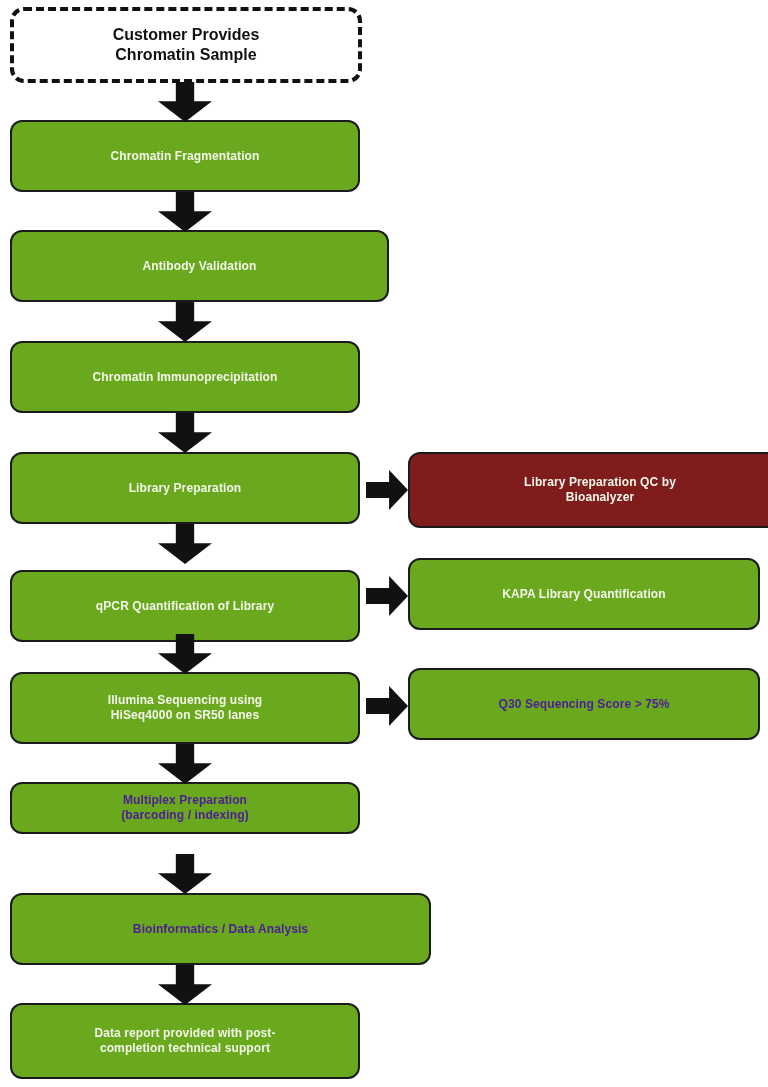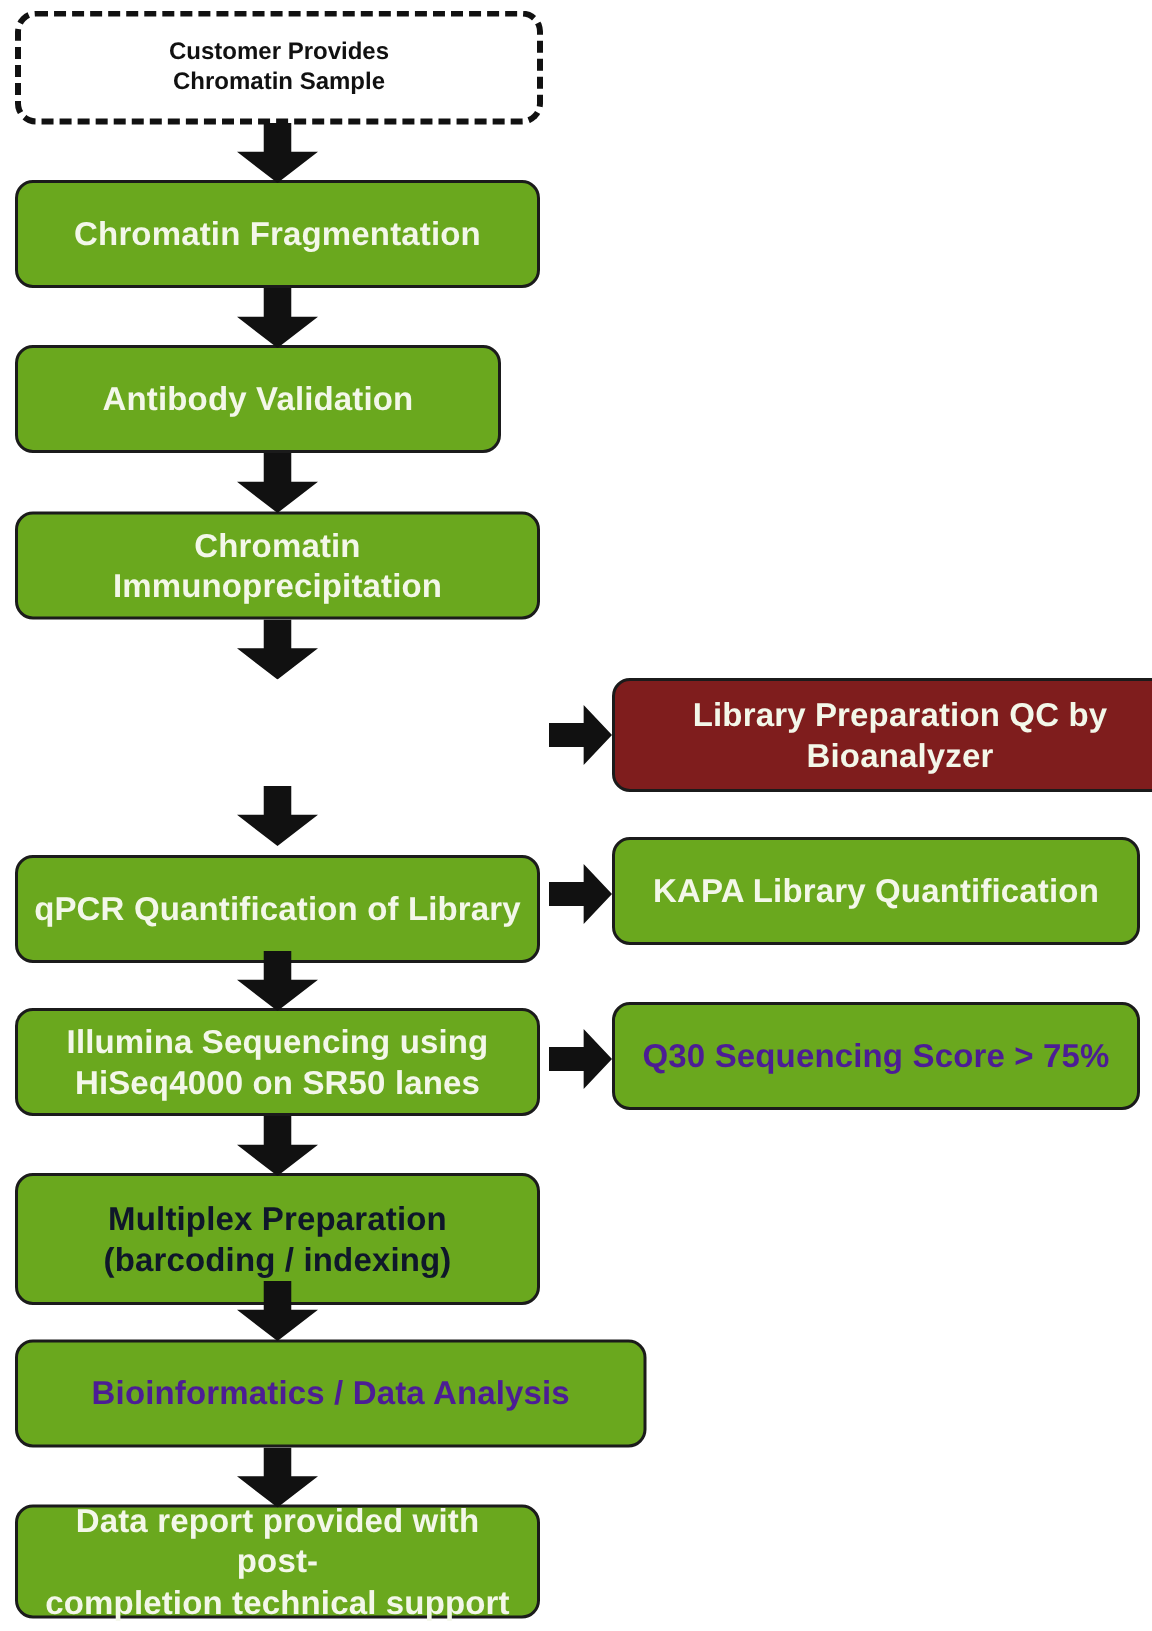--- a/index.html
+++ b/index.html
@@ -30,21 +30,21 @@
     border-radius: 12px;
     line-height: 1.25;
     white-space: pre-line;
   }
 
   .node.process {
     background: #6aa81e;
     border: 2px solid #1b1b1b;
     color: #f3f7e9;
     font-weight: bold;
-    font-size: 22px;
+    font-size: 12px;
     letter-spacing: 0.1px;
     padding: 4px 10px;
   }
 
   .node.input {
     background: #ffffff;
     border: 4px dashed #111111;
     color: #111111;
     font-weight: bold;
     font-size: 16px;
@@ -60,26 +60,27 @@
     display: block;
   }
 </style>
 </head>
 <body>
 
 <div id="canvas" style="width: 768px; height: 1087px; background: rgb(255, 255, 255);">
     <div class="node input" style="left: 10px; top: 7px; width: 352px; height: 76px; border-color: rgb(17, 17, 17); color: rgb(17, 17, 17);">Customer Provides
 Chromatin Sample</div>
     <div class="node process" style="left: 10px; top: 120px; width: 350px; height: 72px; background: rgb(106, 168, 30); border-color: rgb(27, 27, 27); color: rgb(243, 247, 233);">Chromatin Fragmentation</div>
-    <div class="node process" style="left: 10px; top: 230px; width: 324px; height: 72px; background: rgb(106, 168, 30); border-color: rgb(27, 27, 27); color: rgb(243, 247, 233);">Antibody Validation</div>
+    <div class="node process" style="left: 10px; top: 230px; width: 379px; height: 72px; background: rgb(106, 168, 30); border-color: rgb(27, 27, 27); color: rgb(243, 247, 233);">Antibody Validation</div>
     <div class="node process" style="left: 10px; top: 341px; width: 350px; height: 72px; background: rgb(106, 168, 30); border-color: rgb(27, 27, 27); color: rgb(243, 247, 233);">Chromatin Immunoprecipitation</div>
+    <div class="node process" style="left: 10px; top: 452px; width: 350px; height: 72px; background: rgb(106, 168, 30); border-color: rgb(27, 27, 27); color: rgb(243, 247, 233);">Library Preparation</div>
     <div class="node process" style="left: 10px; top: 570px; width: 350px; height: 72px; background: rgb(106, 168, 30); border-color: rgb(27, 27, 27); color: rgb(243, 247, 233);">qPCR Quantification of Library</div>
     <div class="node process" style="left: 10px; top: 672px; width: 350px; height: 72px; background: rgb(106, 168, 30); border-color: rgb(27, 27, 27); color: rgb(243, 247, 233);">Illumina Sequencing using
 HiSeq4000 on SR50 lanes</div>
-    <div class="node process" style="left: 10px; top: 782px; width: 350px; height: 88px; background: rgb(106, 168, 30); border-color: rgb(27, 27, 27); color: #0f172a;">Multiplex Preparation
+    <div class="node process" style="left: 10px; top: 782px; width: 350px; height: 52px; background: rgb(106, 168, 30); border-color: rgb(27, 27, 27); color: #4c1d95;">Multiplex Preparation
 (barcoding / indexing)</div>
     <div class="node process" style="left: 10px; top: 893px; width: 421px; height: 72px; background: rgb(106, 168, 30); border-color: rgb(27, 27, 27); color: #4c1d95;">Bioinformatics / Data Analysis</div>
     <div class="node process" style="left: 10px; top: 1003px; width: 350px; height: 76px; background: rgb(106, 168, 30); border-color: rgb(27, 27, 27); color: rgb(243, 247, 233);">Data report provided with post-
 completion technical support</div>
     <div class="node process" style="left: 408px; top: 452px; width: 384px; height: 76px; background: #7f1d1d; border-color: rgb(27, 27, 27); color: rgb(243, 247, 233);">Library Preparation QC by
 Bioanalyzer</div>
     <div class="node process" style="left: 408px; top: 558px; width: 352px; height: 72px; background: rgb(106, 168, 30); border-color: rgb(27, 27, 27); color: rgb(243, 247, 233);">KAPA Library Quantification</div>
     <div class="node process" style="left: 408px; top: 668px; width: 352px; height: 72px; background: rgb(106, 168, 30); border-color: rgb(27, 27, 27); color: #4c1d95;">Q30 Sequencing Score &gt; 75%</div>
     <div class="arrow" style="left: 158px; top: 82px; width: 54px; height: 40px;">
       <svg width="54" height="40" viewBox="0 0 100 100" preserveAspectRatio="none">

